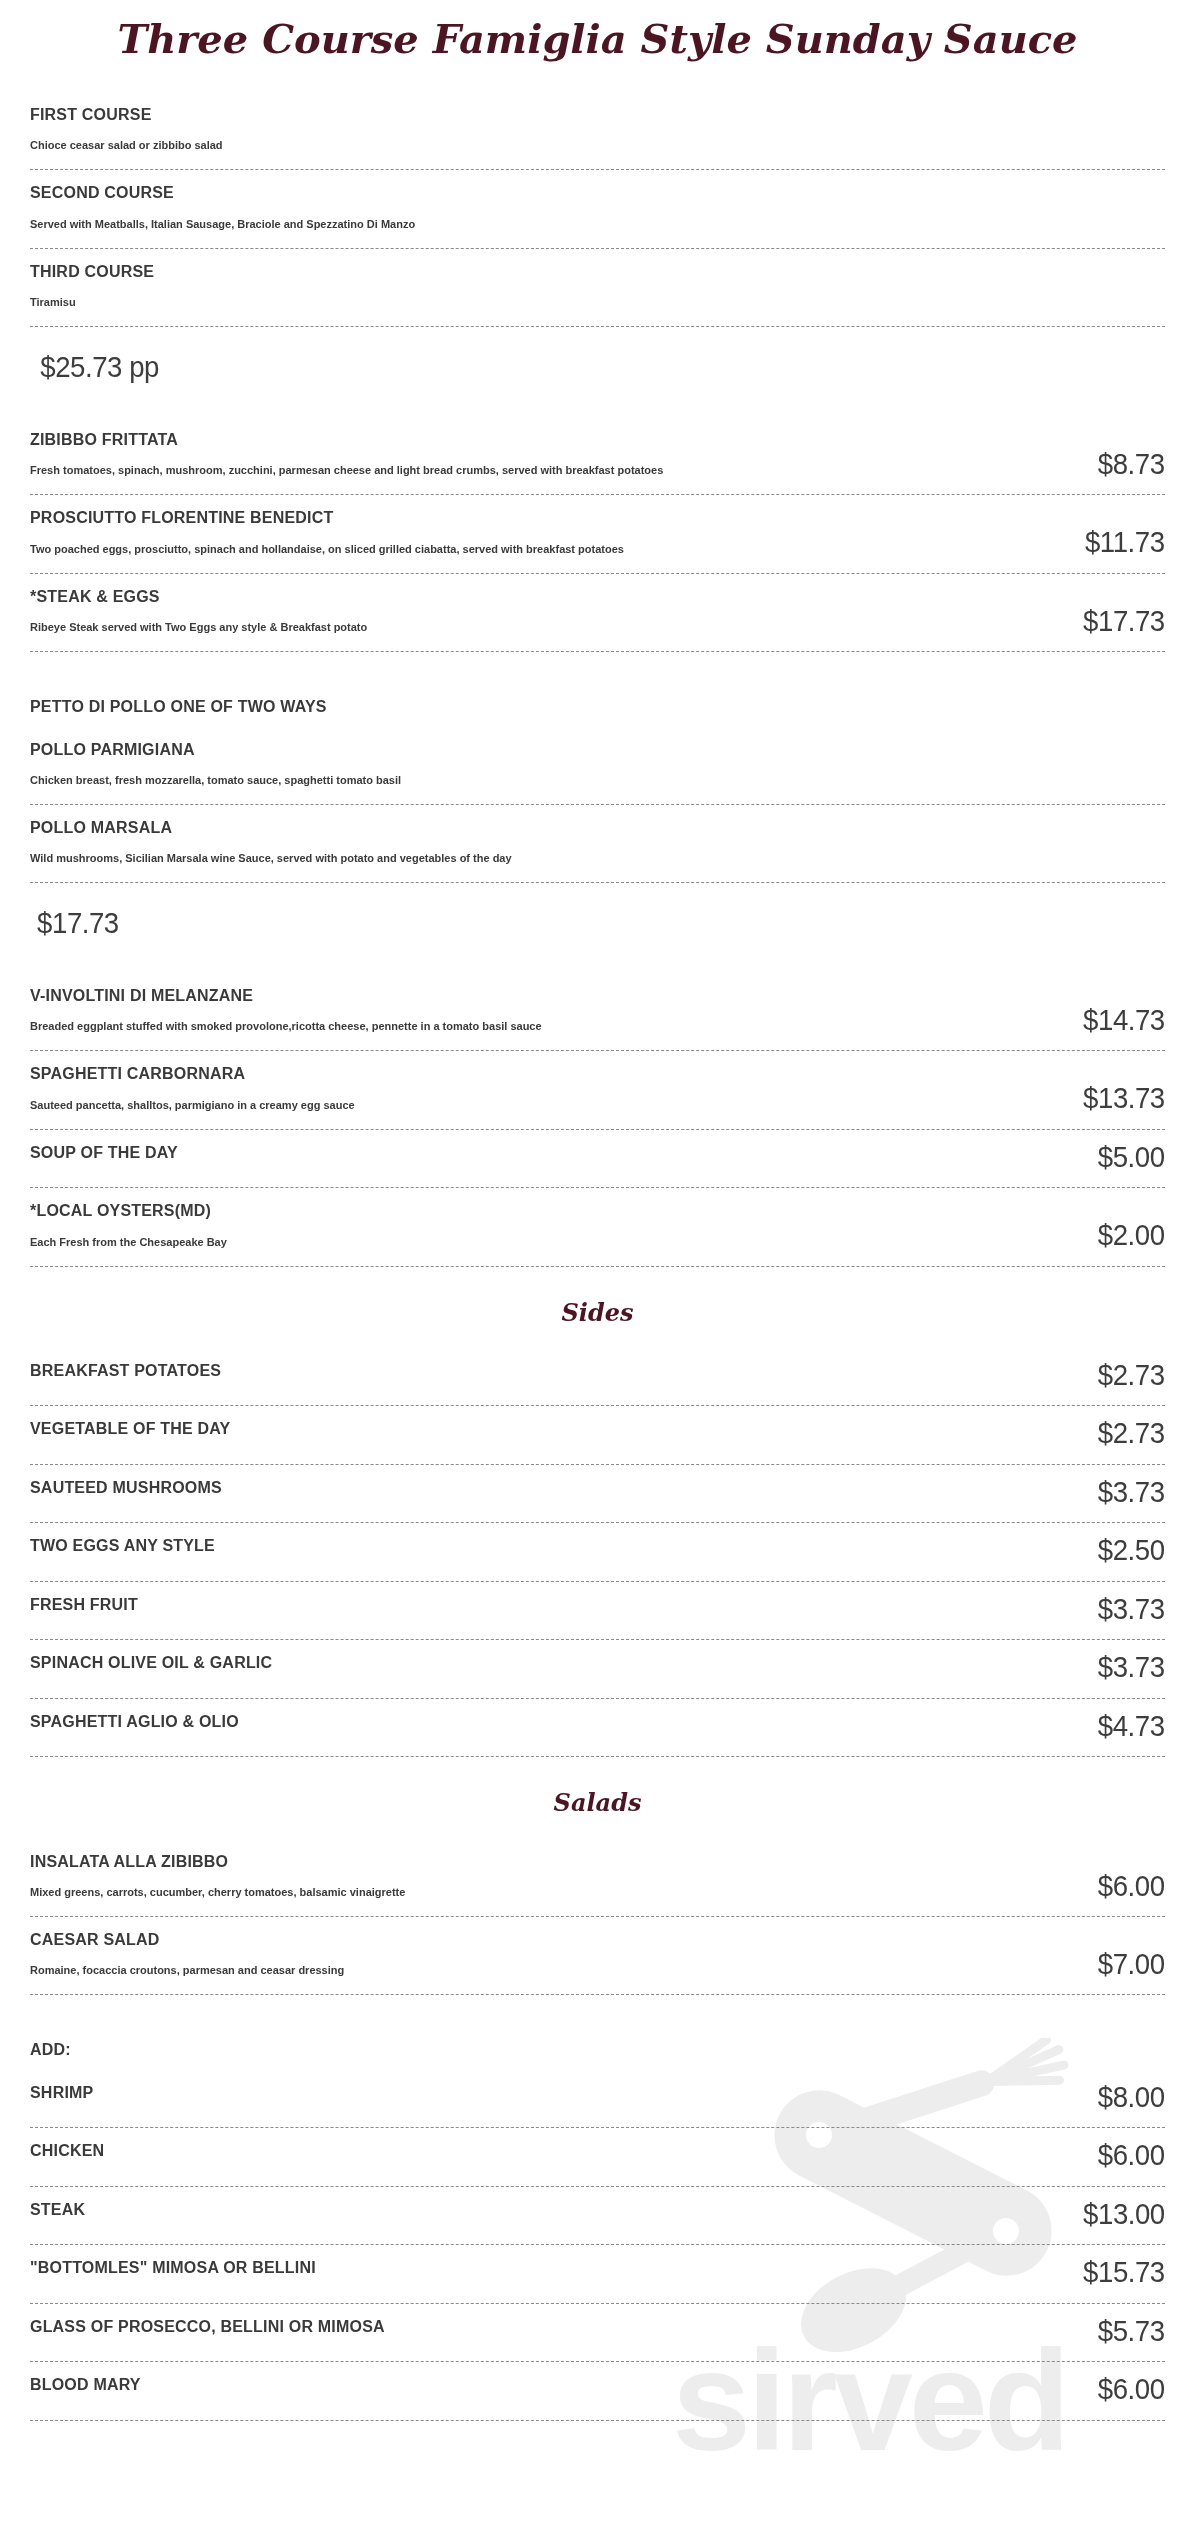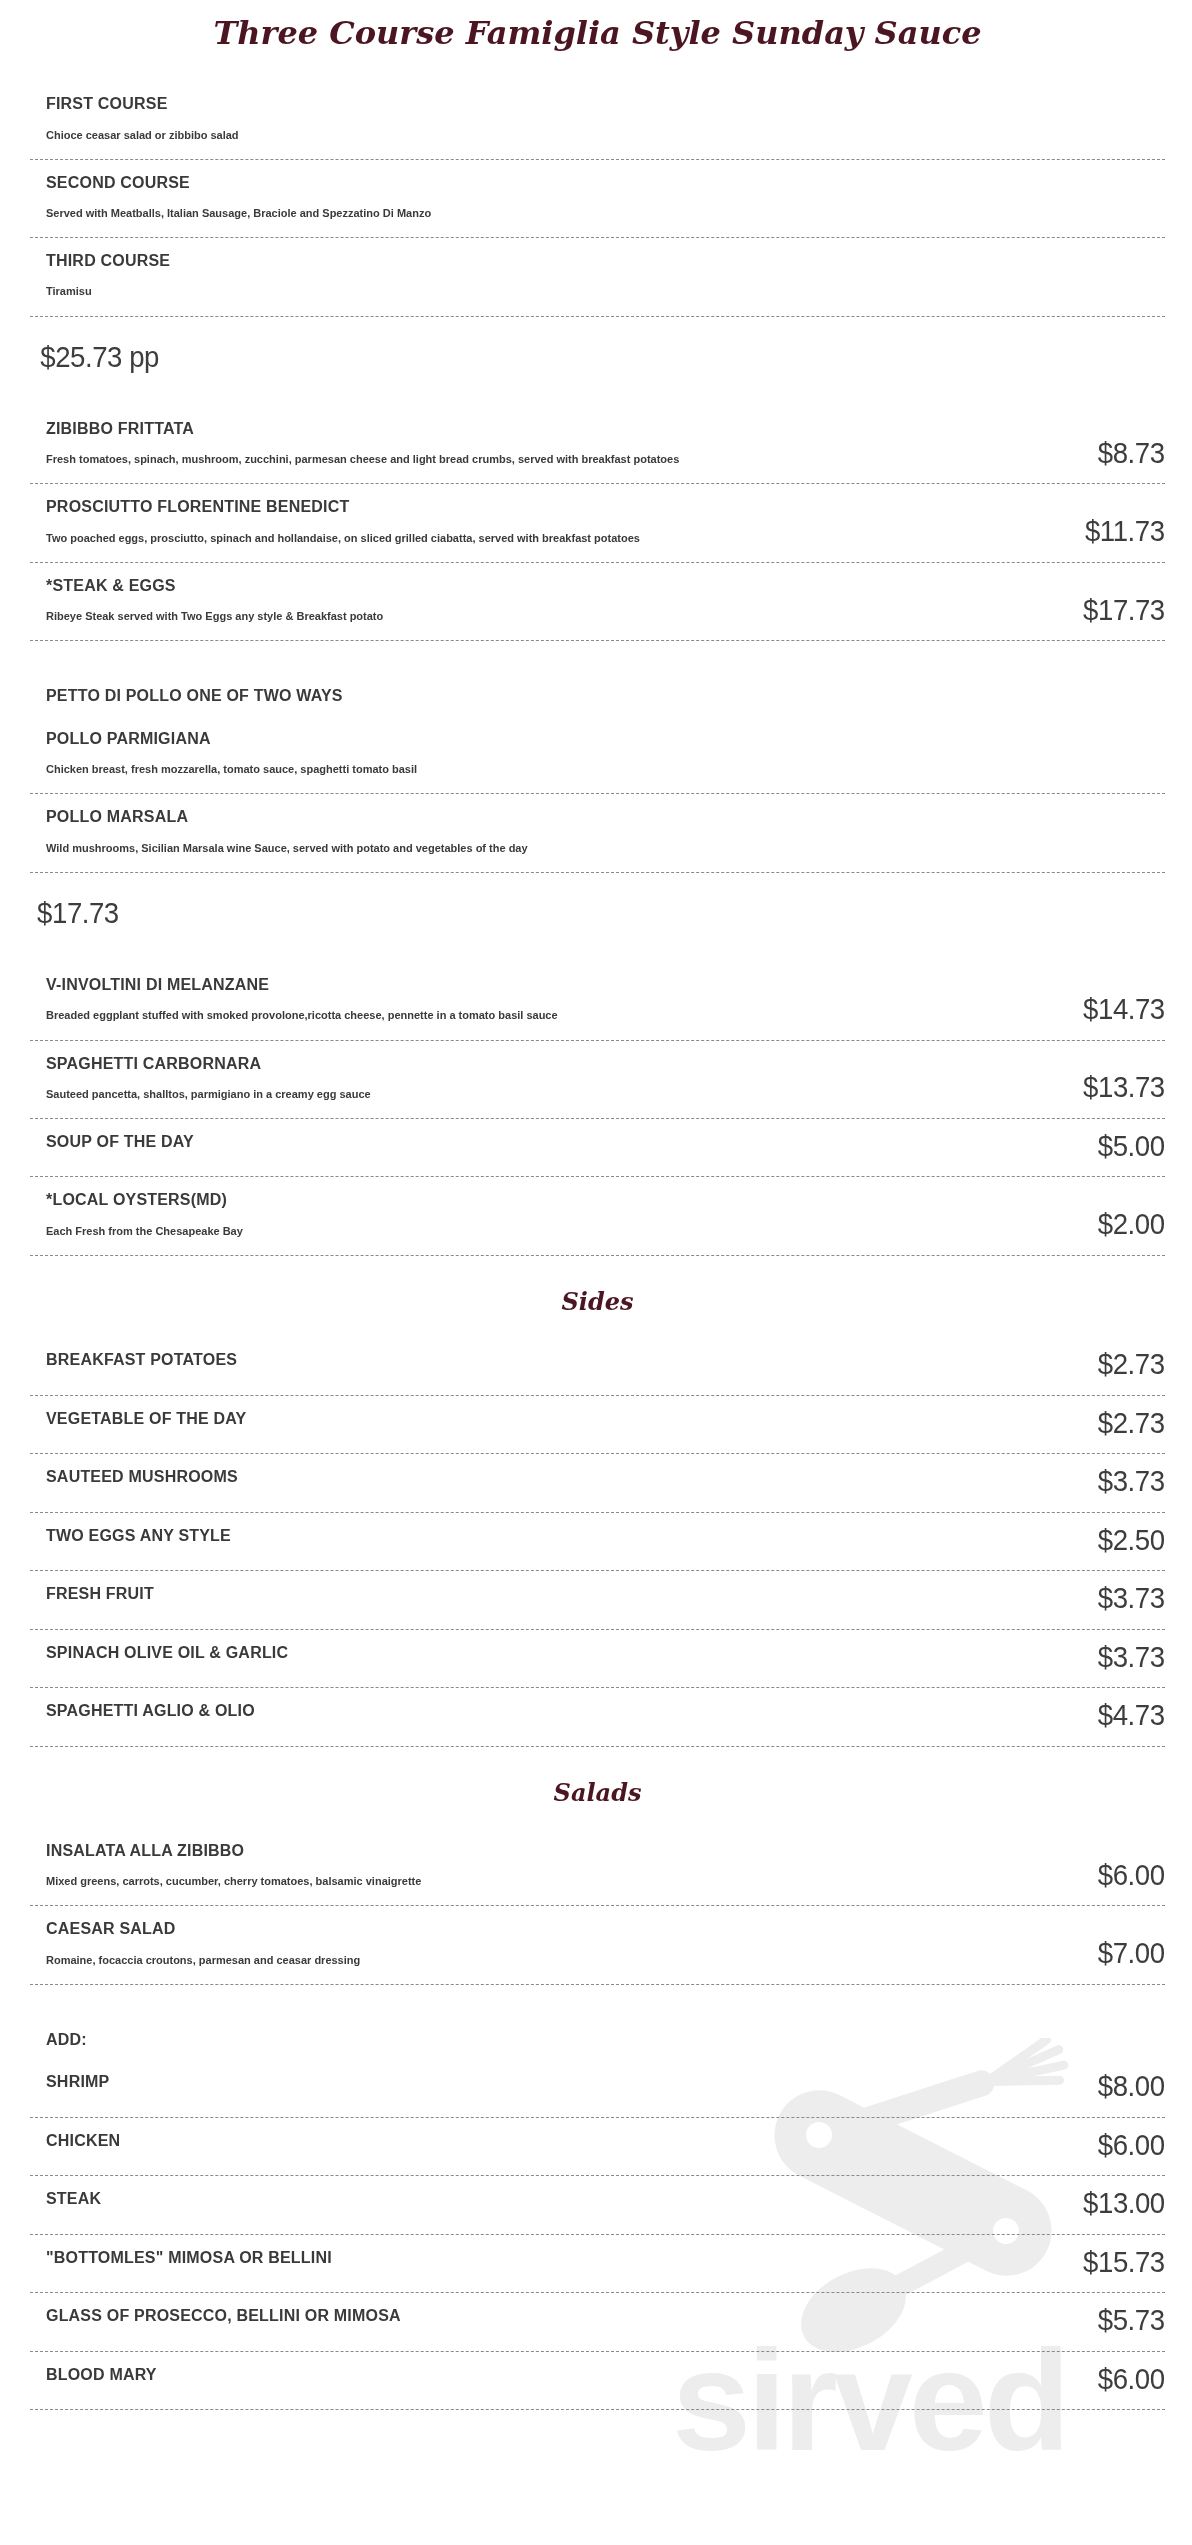--- a/index.html
+++ b/index.html
@@ -24,26 +24,26 @@
     position:absolute;left:672px;top:2330px;
     font-size:142px;font-weight:700;line-height:1;letter-spacing:-4px;
     color:var(--c-watermark);
   }
   
   .menu{position:relative;z-index:1;padding:6px 27px 0 30px;}
   .script{
     font-family:"DejaVu Serif", serif;font-style:italic;font-weight:700;
     color:var(--c-heading);text-align:center;
   }
-  .title{font-size:32px;margin:6px 0 26px;line-height:1.35;}
+  .title{font-size:40px;margin:6px 0 26px;line-height:1.35;}
   .heading{font-size:24px;margin:30px 0 20px;line-height:1.3;}
   .row{display:flex;justify-content:space-between;align-items:flex-start;padding:12px 0;}
   .row.ruled{border-bottom:1px dashed var(--c-divider);}
   .row.item{padding:14px 0 15px;}
-  .left{flex:1;padding-right:20px;margin-left:16px;}
+  .left{flex:1;padding-right:20px;}
   .name{
     font-size:16px;font-weight:700;color:var(--c-text);
     line-height:1.15;letter-spacing:.2px;
   }
   .desc{margin-top:13px;}
   .desc-line{font-size:11px;font-weight:700;color:var(--c-text);line-height:1.55;}
   .price{
     font-size:30px;font-weight:400;color:var(--c-price);line-height:1.05;
     white-space:nowrap;letter-spacing:-.5px;
     transform:scaleX(.92);transform-origin:100% 50%;

